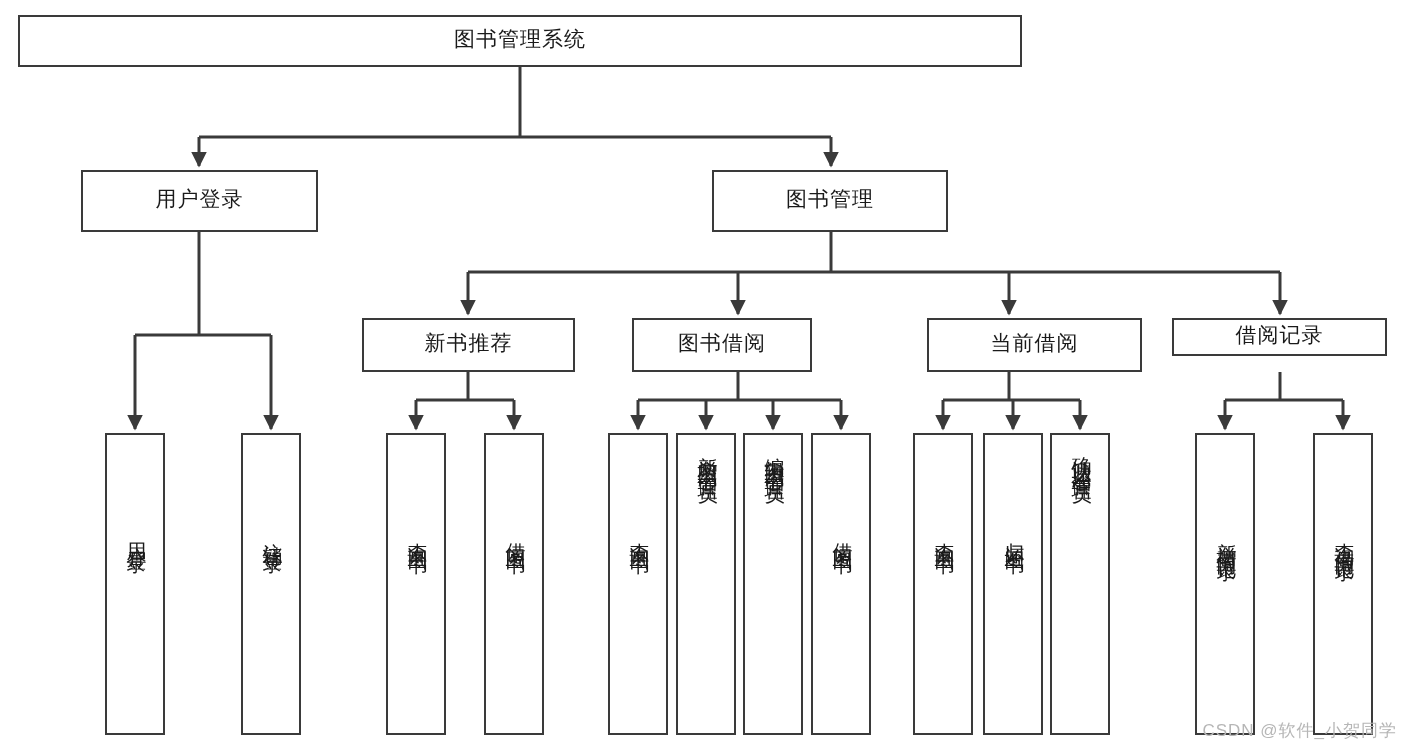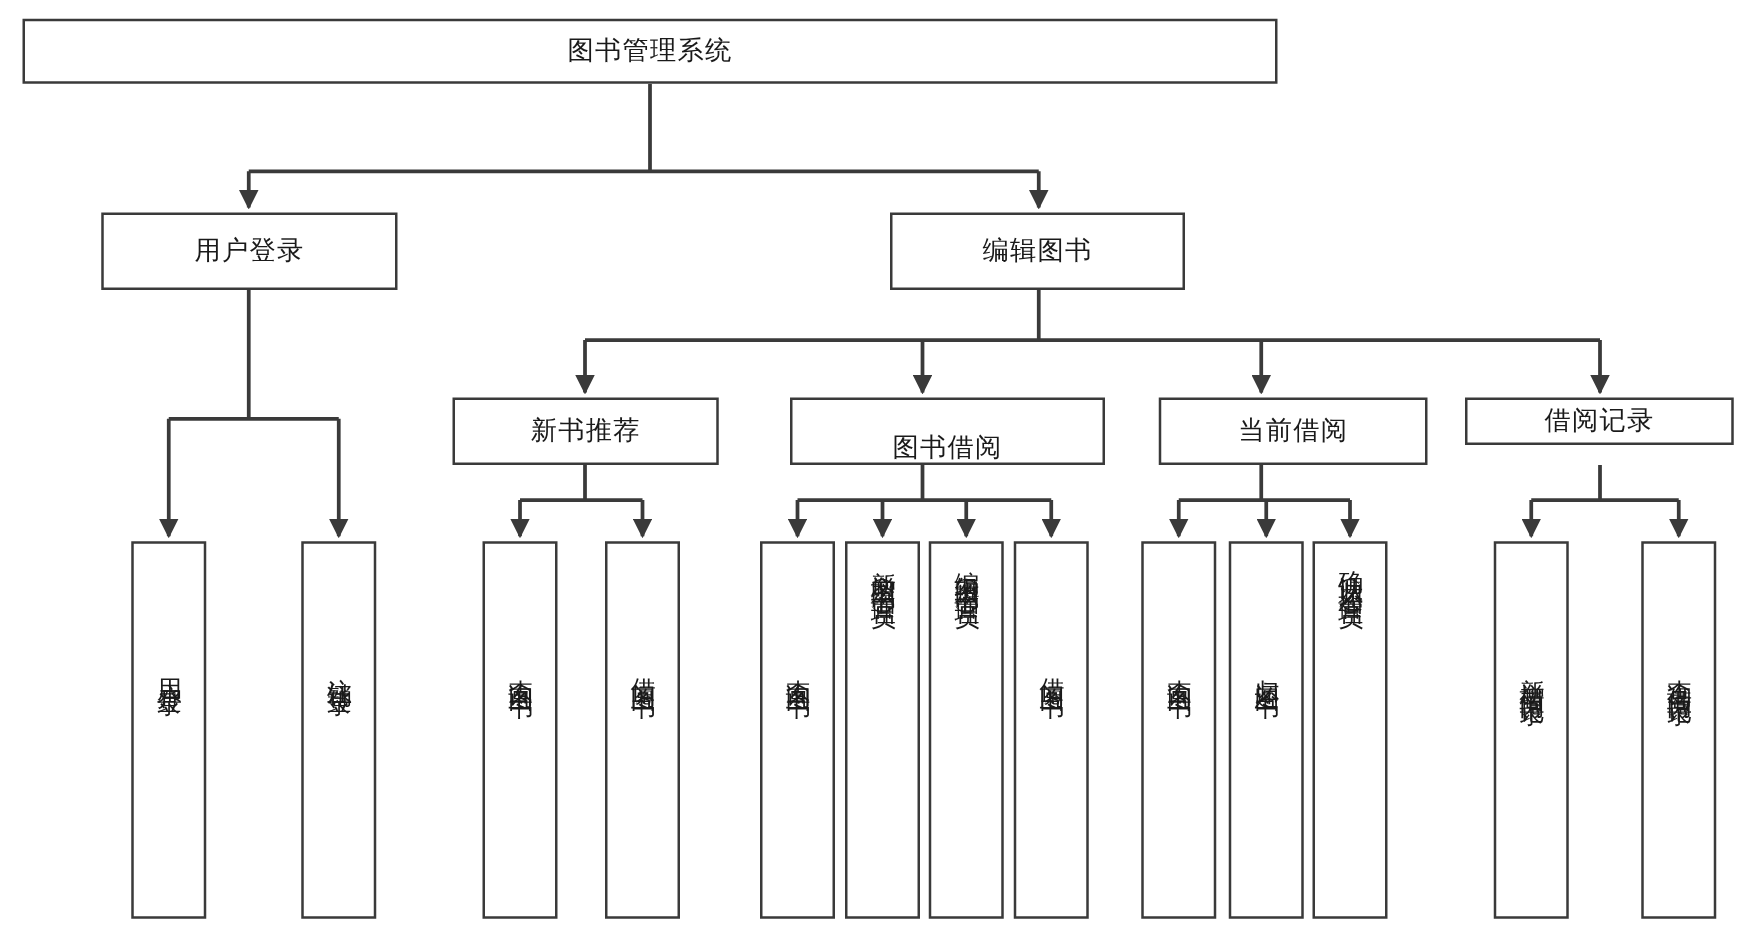--- a/index.html
+++ b/index.html
@@ -13,20 +13,21 @@
 
   .node{
     position:absolute;
     background:#ffffff;
     border:2.5px solid #3a3a3a;
     box-sizing:border-box;
     display:flex;
     align-items:center;
     justify-content:center;
     color:#1a1a1a;
+    font-family:Liberation Mono, monospace;
   }
   .node .lbl{
     font-size:21px;
     letter-spacing:1px;
     line-height:1.1;
     white-space:nowrap;
     color:#1a1a1a;
   }
   .node.leaf{
     align-items:flex-start;
@@ -112,28 +113,28 @@
 
   <div class="node" id="root-node" style="left: 18px; top: 15px; width: 1004px; height: 52px;">
     <span class="lbl">图书管理系统</span>
   </div>
 
   <div id="level2-layer">
       <div class="node" style="left: 81px; top: 170px; width: 237px; height: 62px;">
         <span class="lbl">用户登录</span>
       </div>
       <div class="node" style="left: 712px; top: 170px; width: 236px; height: 62px;">
-        <span class="lbl">编辑图书</span>
+        <span class="lbl">图书管理</span>
       </div>
     </div>
   <div id="level3-layer">
       <div class="node" style="left: 362px; top: 318px; width: 213px; height: 54px;">
         <span class="lbl">新书推荐</span>
       </div>
-      <div class="node" style="left: 632px; top: 318px; width: 252px; height: 54px; align-items: flex-end;">
+      <div class="node" style="left: 632px; top: 318px; width: 180px; height: 54px;">
         <span class="lbl">图书借阅</span>
       </div>
       <div class="node" style="left: 902px; top: 318px; width: 215px; height: 54px; margin-left: 25px;">
         <span class="lbl">当前借阅</span>
       </div>
       <div class="node" style="left: 1172px; top: 318px; width: 215px; height: 38px;">
         <span class="lbl">借阅记录</span>
       </div>
     </div>
   <div id="leaf-layer">
@@ -171,13 +172,14 @@
         <span class="lbl">确认归还（管理员）</span>
       </div>
       <div class="node leaf mid" style="left: 1195px; top: 433px; width: 60px; height: 302px;">
         <span class="lbl">新增借阅记录</span>
       </div>
       <div class="node leaf mid" style="left: 1313px; top: 433px; width: 60px; height: 302px;">
         <span class="lbl">查询借阅记录</span>
       </div>
     </div>
 
+  <div class="watermark">CSDN @软件_小贺同学</div>
 </div>
 
 </body></html>

